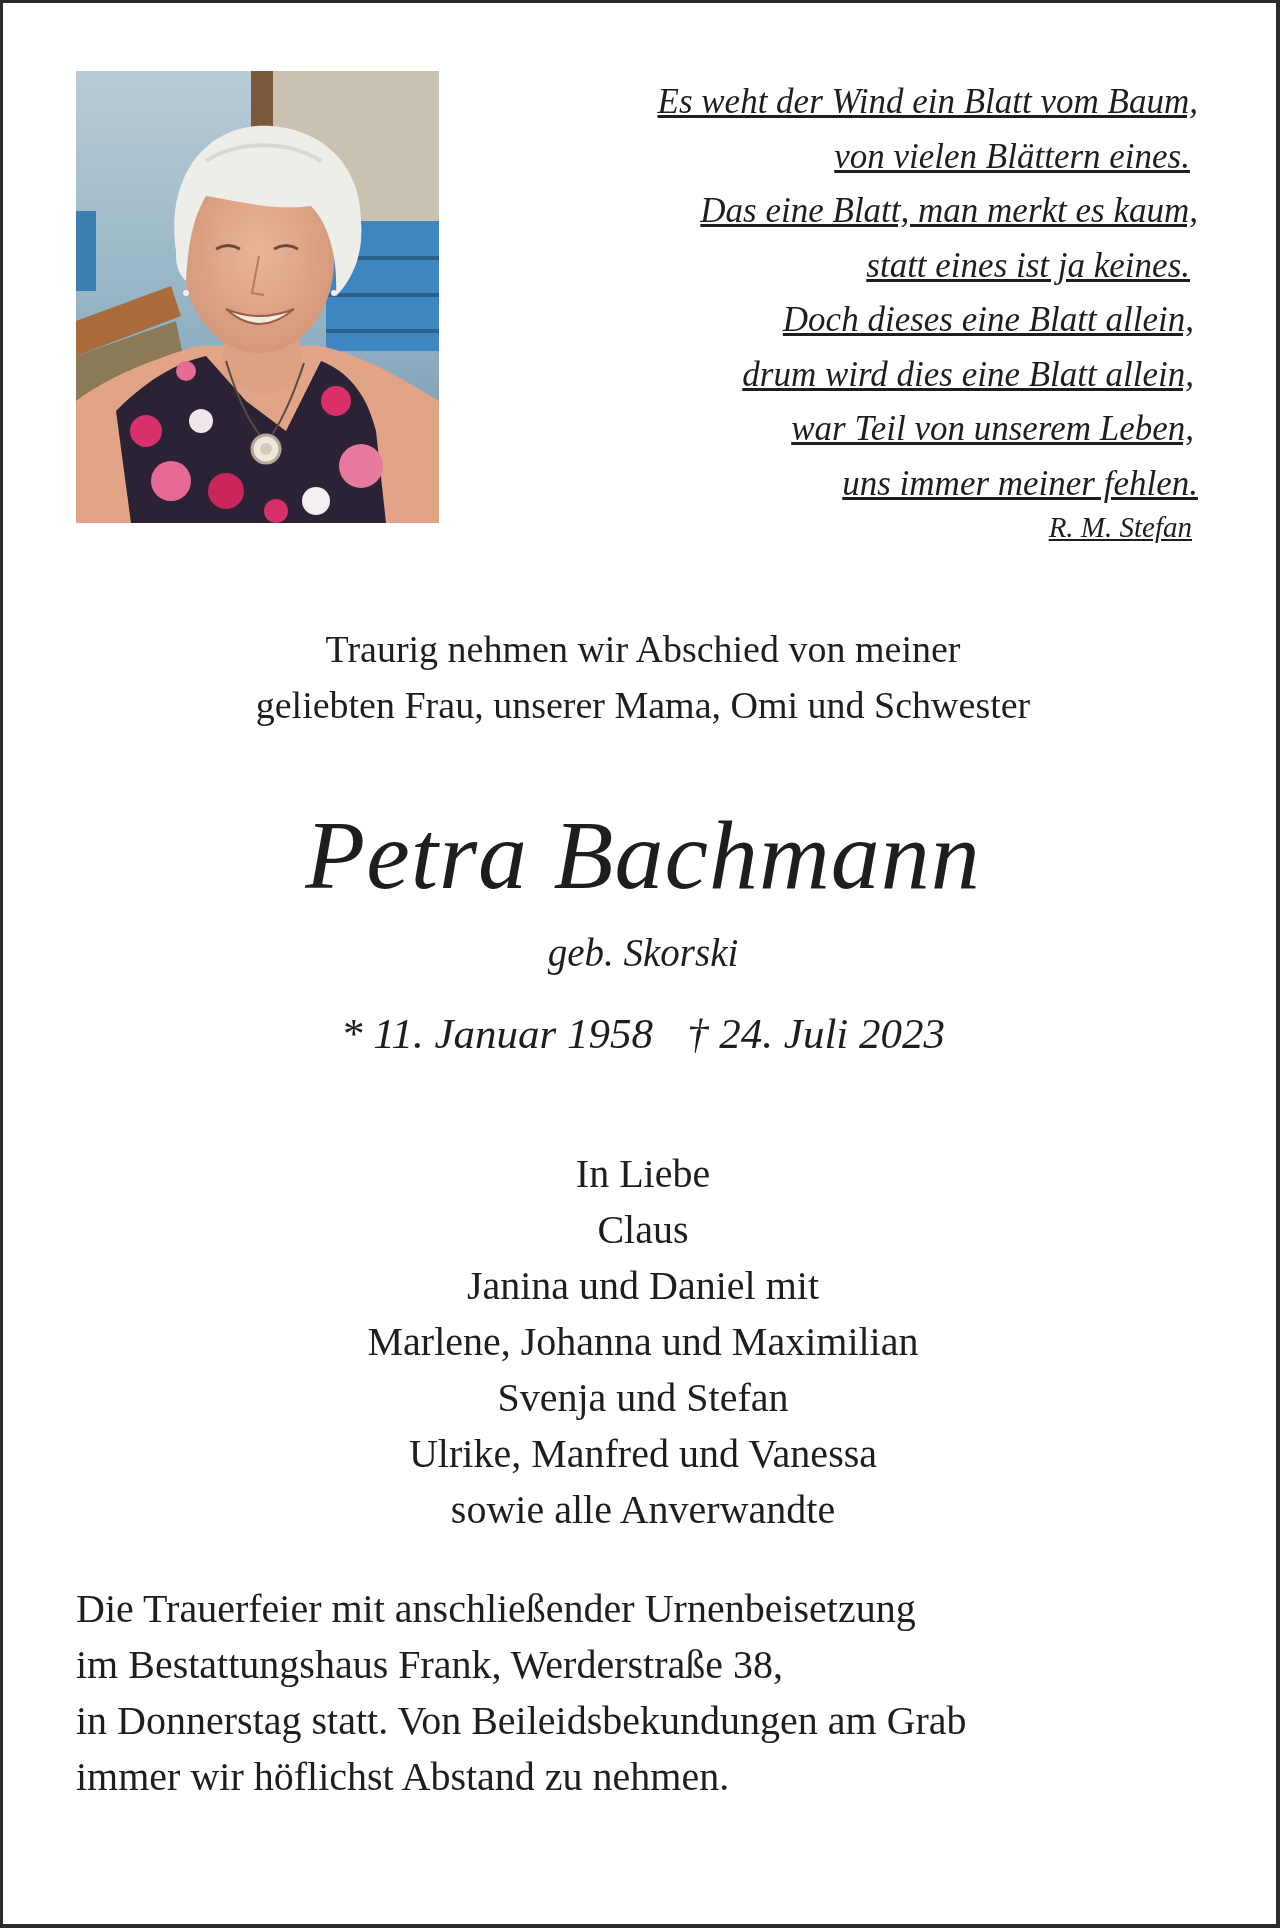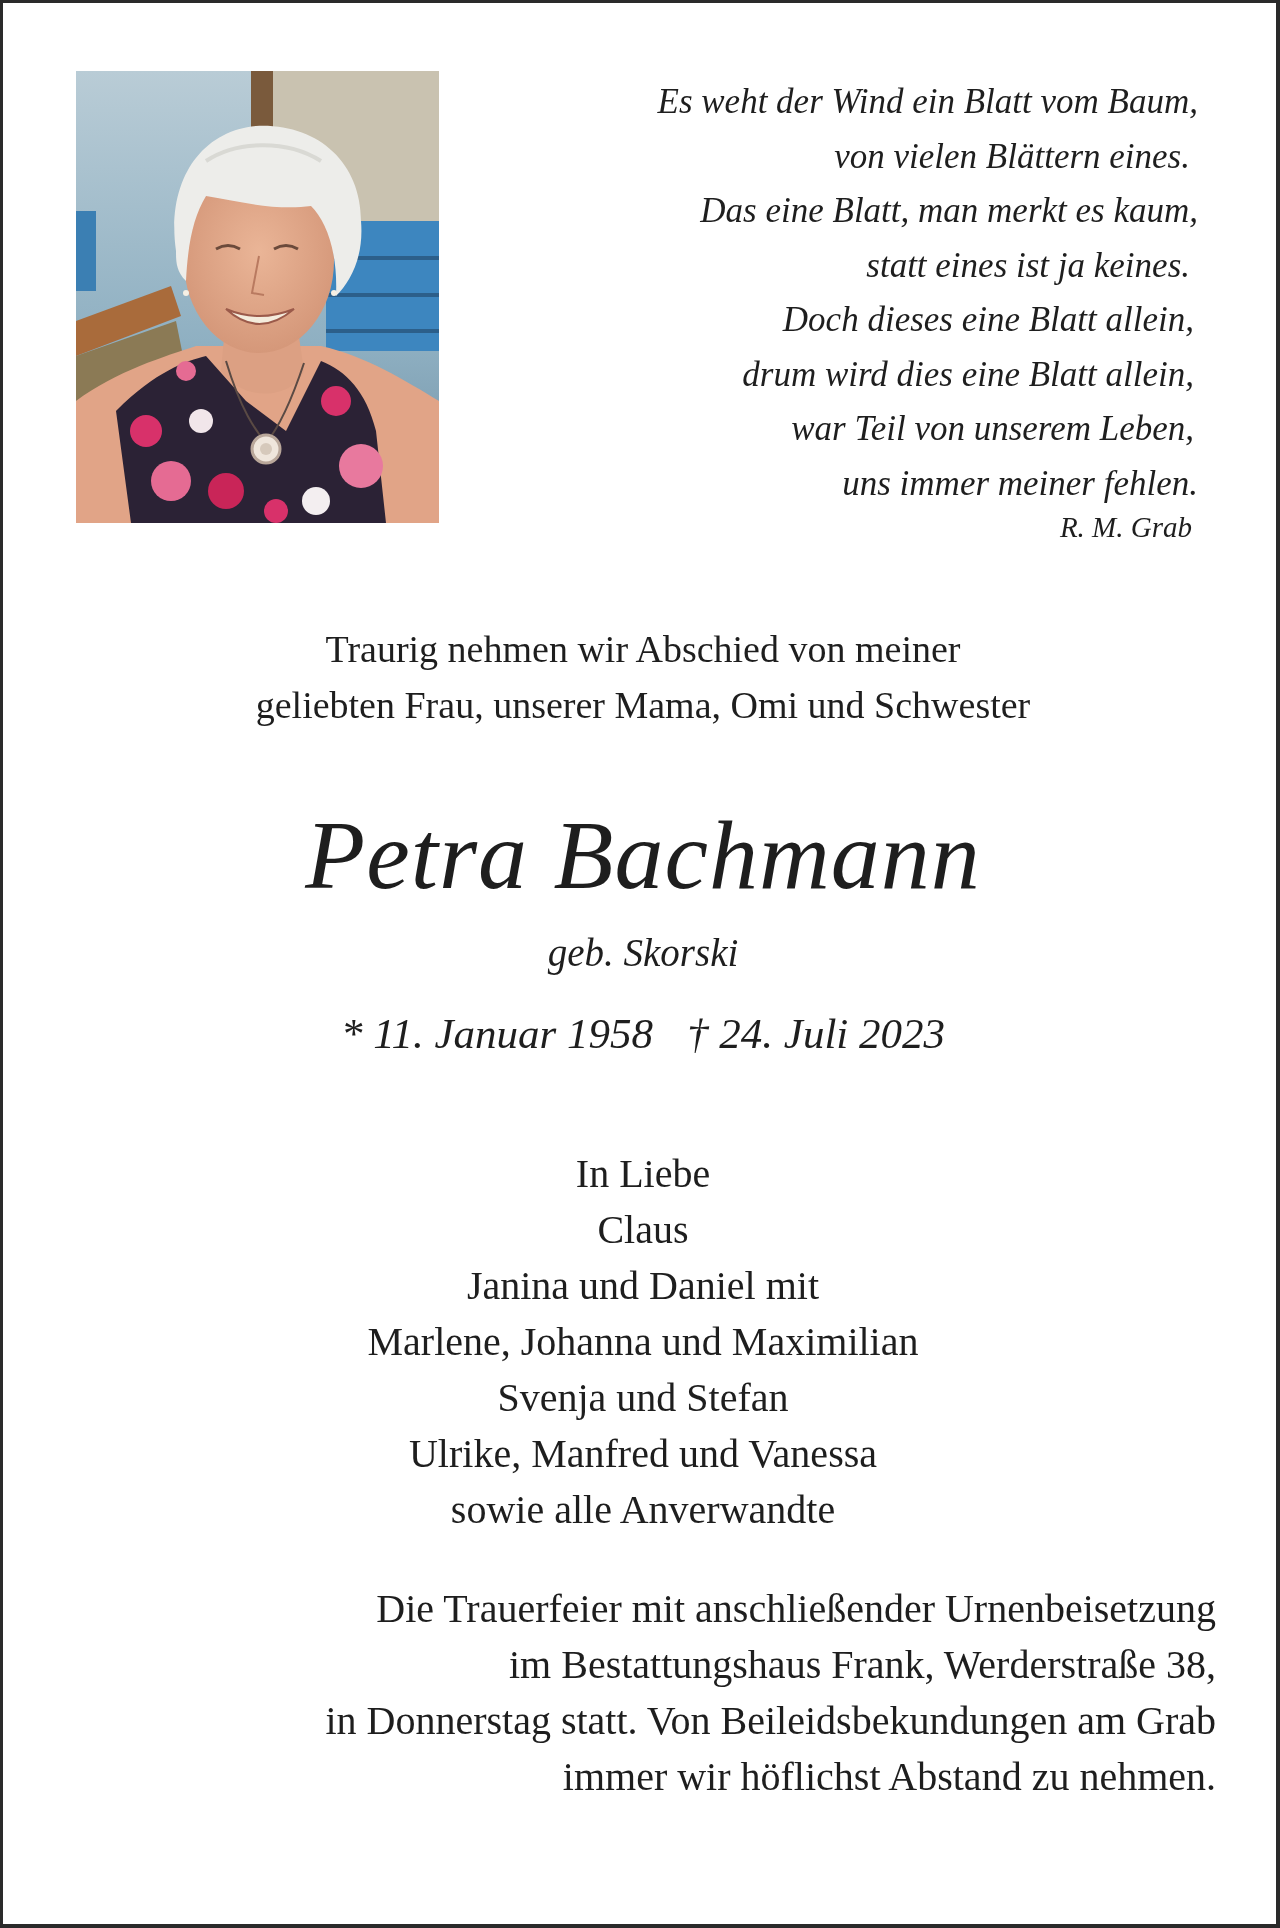--- a/index.html
+++ b/index.html
@@ -11,36 +11,36 @@
   }
   .serif { font-family: "Liberation Serif", "DejaVu Serif", serif; color: #1e1e1e; }
   .photo {
     position: absolute; left: 73px; top: 68px; width: 363px; height: 452px; overflow: hidden;
     background: #8fb3c9;
   }
   .poem {
     position: absolute; right: 78px; top: 72px; width: 720px;
     text-align: right; font-style: italic; font-size: 35px; line-height: 54.5px;
   }
-  .poem .line { display: block; white-space: nowrap; }
+  .poem .line { display: block; white-space: nowrap; text-decoration: underline; }
   .poem .author { font-size: 29px; line-height: 40px; margin-top: -4px; padding-right: 6px; }
   .centered { position: absolute; left: 0; width: 1280px; text-align: center; }
   .intro { top: 618px; font-size: 38px; line-height: 56px; }
   .intro .line { display: block; }
   .name { top: 792px; font-size: 98px; font-style: italic; line-height: 120px; letter-spacing: 1px; }
   .maiden { top: 925px; font-size: 39px; font-style: italic; line-height: 50px; }
   .dates { top: 1003px; font-size: 43px; font-style: italic; line-height: 56px; }
   .dates .sep { display: inline-block; width: 34px; }
   .family { top: 1143px; font-size: 40px; line-height: 56px; }
   .family .line { display: block; }
   .service {
     position: absolute; left: 73px; top: 1578px; width: 1140px;
     font-size: 40px; line-height: 56px;
   }
-  .service .line { display: block; white-space: nowrap; text-align: right; }
+  .service .line { display: block; white-space: nowrap; }
 </style>
 </head>
 <body>
 
 <div class="frame">
 
   <div class="photo" role="img" aria-label="Portrait of Petra Bachmann, smiling woman with short white hair wearing a floral top and pendant necklace">
     <svg width="363" height="452" viewBox="0 0 363 452" xmlns="http://www.w3.org/2000/svg">
       <defs>
         <linearGradient id="bg" x1="0" y1="0" x2="0" y2="1">
@@ -105,21 +105,21 @@
 
   <div class="poem serif">
     <span class="line">Es weht der Wind ein Blatt vom Baum,</span>
     <span class="line" style="padding-right:8px">von vielen Blättern eines.</span>
     <span class="line">Das eine Blatt, man merkt es kaum,</span>
     <span class="line" style="padding-right:8px">statt eines ist ja keines.</span>
     <span class="line" style="padding-right:4px">Doch dieses eine Blatt allein,</span>
     <span class="line" style="padding-right:4px">drum wird dies eine Blatt allein,</span>
     <span class="line" style="padding-right:4px">war Teil von unserem Leben,</span>
     <span class="line">uns immer meiner fehlen.</span>
-    <span class="line author">R. M. Grab</span>
+    <span class="line author">R. M. Stefan</span>
   </div>
 
   <div class="centered intro serif">
     <span class="line">Traurig nehmen wir Abschied von meiner</span>
     <span class="line">geliebten Frau, unserer Mama, Omi und Schwester</span>
   </div>
 
   <div class="centered name serif">Petra Bachmann</div>
 
   <div class="centered maiden serif">geb. Skorski</div>

